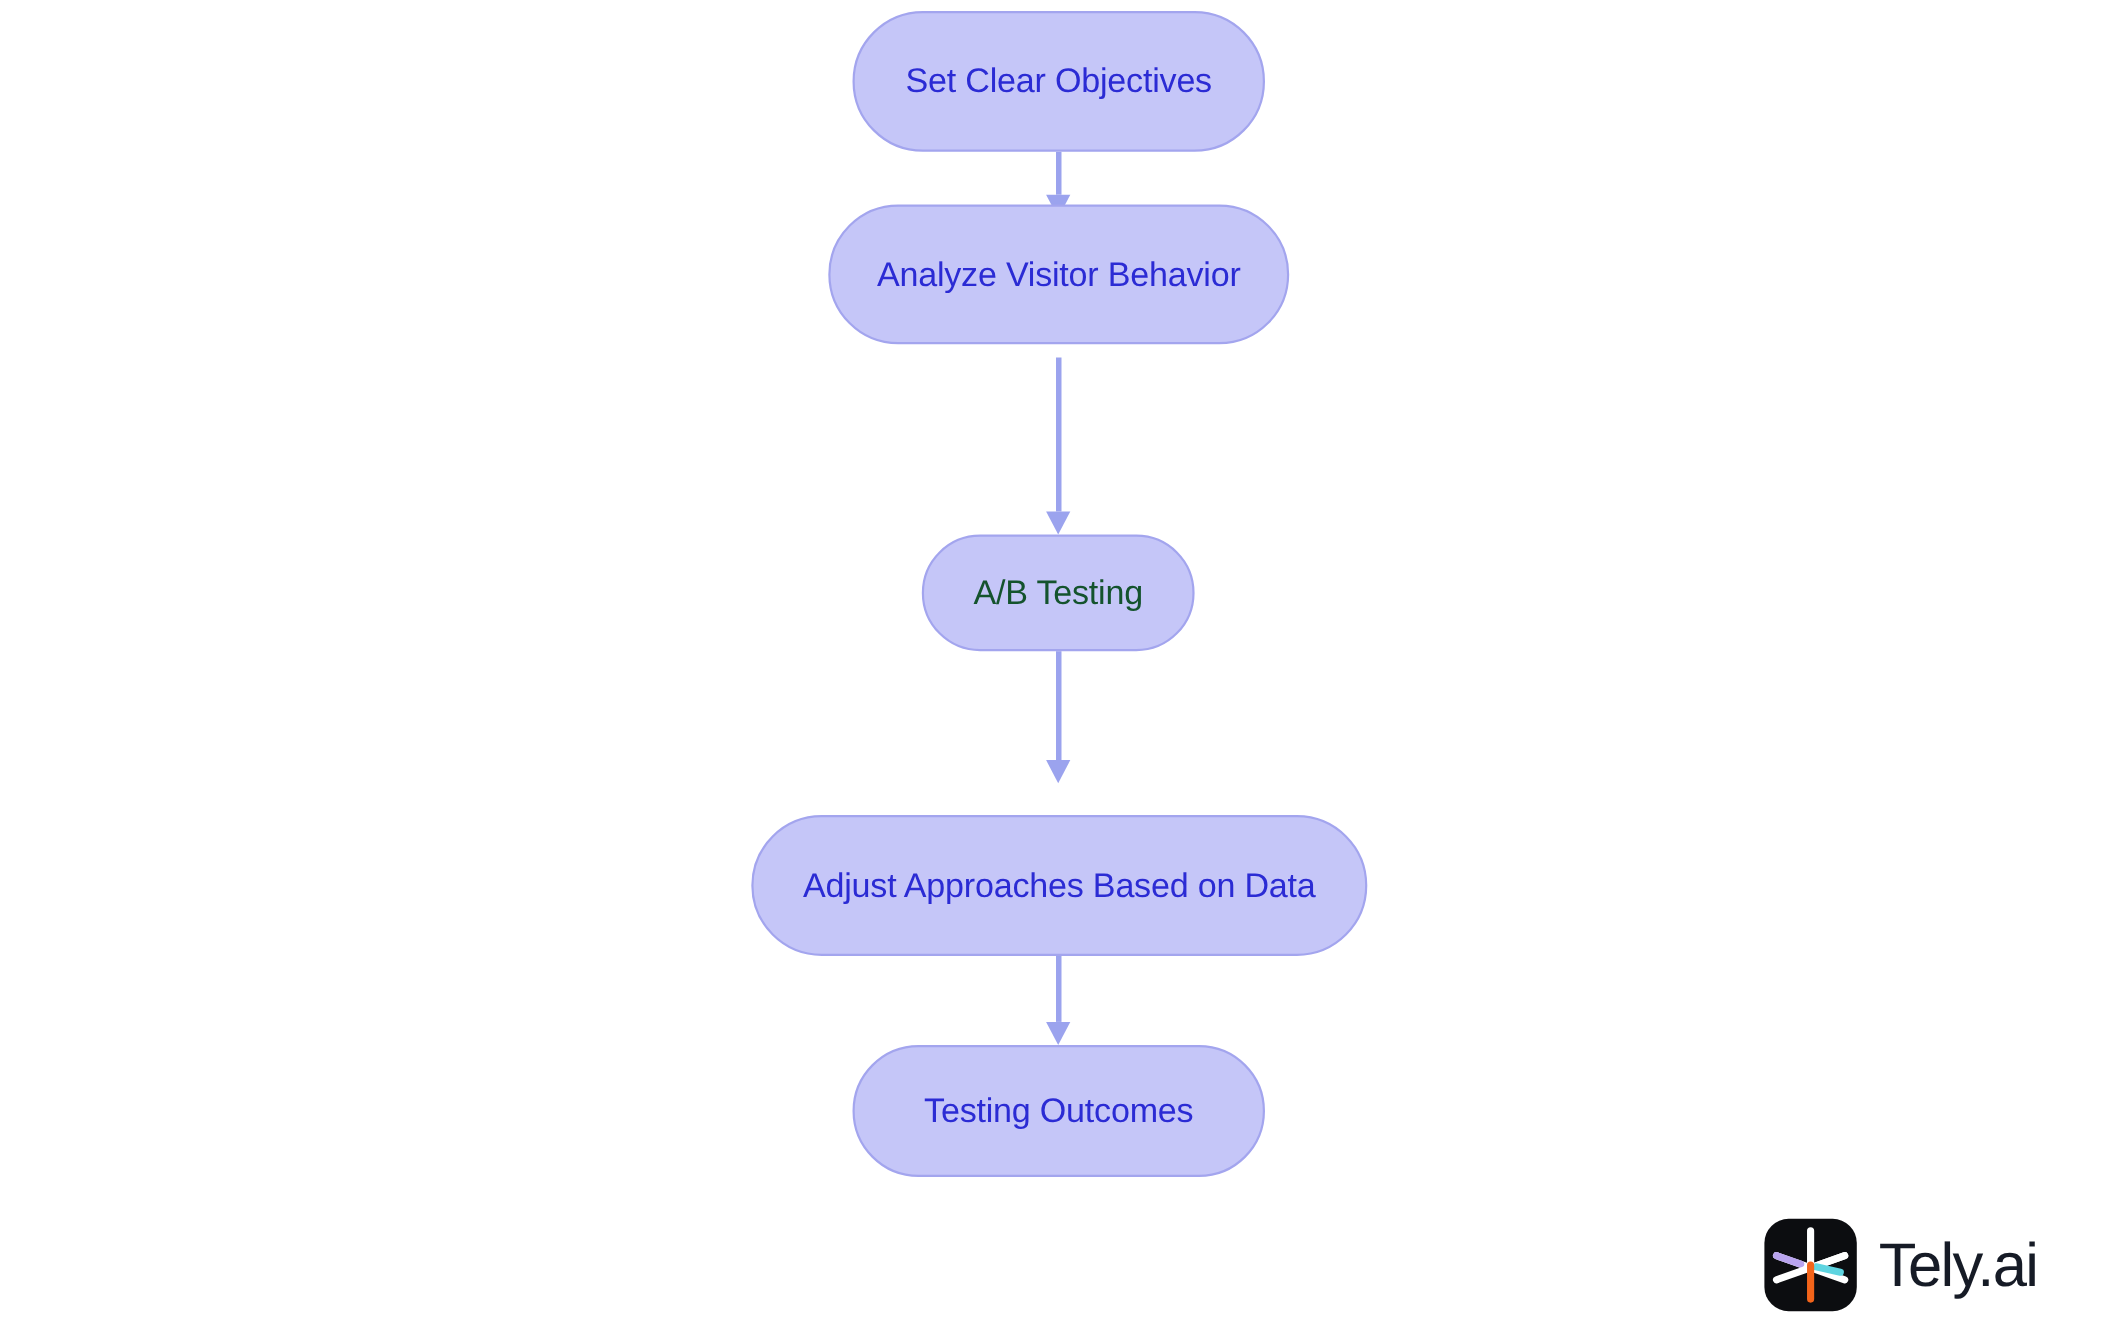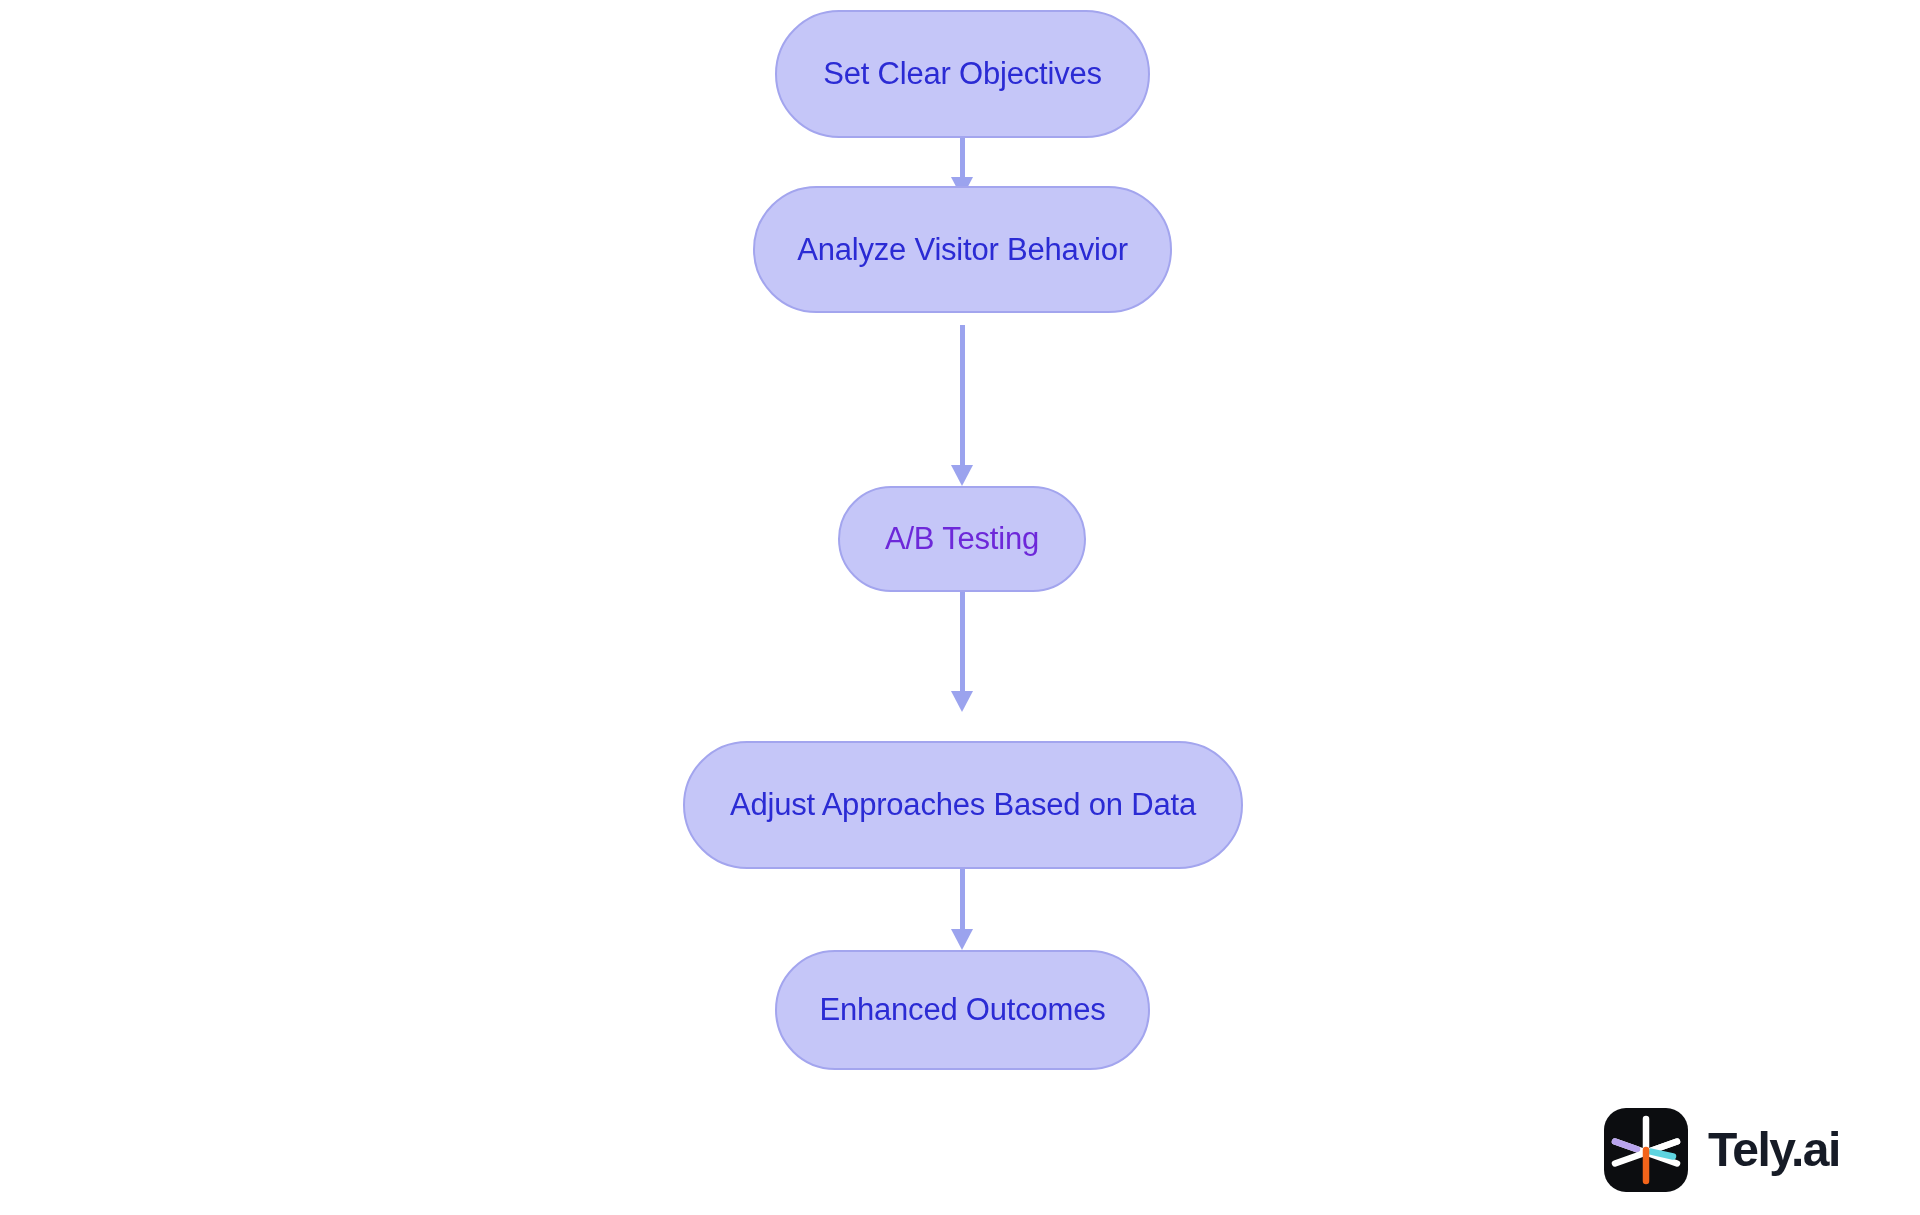--- a/index.html
+++ b/index.html
@@ -89,22 +89,22 @@
     height: 84px;
     border-radius: 22px;
     background: #0c0d10;
     position: relative;
     flex: 0 0 auto;
     overflow: hidden;
   }
   #brand-mark svg { display: block; }
   #brand-word {
     color: #161b26;
-    font-size: 48px;
-    font-weight: 700;
+    font-size: 56px;
+    font-weight: 400;
     letter-spacing: -1.5px;
     line-height: 1;
     white-space: nowrap;
   }
 </style>
 </head>
 <body>
 
 <div id="canvas" style="background: rgb(255, 255, 255);">
 
@@ -127,27 +127,27 @@
       <div class="conn-head" style="border-top-color: rgb(155, 163, 238);"></div>
     </div>
 
     <div class="node" style="left: 775px; top: 10px; width: 375px; height: 128px; background: rgb(197, 198, 248); border-color: rgb(163, 165, 238);">
       <span class="node-label" style="color: rgb(43, 43, 212);">Set Clear Objectives</span>
     </div>
     <div class="node" style="left: 753px; top: 186px; width: 419px; height: 127px; background: rgb(197, 198, 248); border-color: rgb(163, 165, 238);">
       <span class="node-label" style="color: rgb(43, 43, 212);">Analyze Visitor Behavior</span>
     </div>
     <div class="node" style="left: 838px; top: 486px; width: 248px; height: 106px; background: rgb(197, 198, 248); border-color: rgb(163, 165, 238);">
-      <span class="node-label" style="color: #6d28d9;">A/B Testing</span>
+      <span class="node-label" style="color: #14532d;">A/B Testing</span>
     </div>
     <div class="node" style="left: 683px; top: 712px; width: 560px; height: 128px; background: rgb(197, 198, 248); border-color: rgb(163, 165, 238); margin-top: 29px;">
       <span class="node-label" style="color: rgb(43, 43, 212);">Adjust Approaches Based on Data</span>
     </div>
     <div class="node" style="left: 775px; top: 950px; width: 375px; height: 120px; background: rgb(197, 198, 248); border-color: rgb(163, 165, 238);">
-      <span class="node-label" style="color: rgb(43, 43, 212);">Enhanced Outcomes</span>
+      <span class="node-label" style="color: rgb(43, 43, 212);">Testing Outcomes</span>
     </div>
 
   </div>
 
   <div id="brand">
     <div id="brand-mark" style="background: rgb(12, 13, 16);">
       <svg width="84" height="84" viewBox="0 0 84 84" aria-hidden="true">
 
         <line x1="11" y1="33.5" x2="73" y2="55.5" stroke="#ffffff" stroke-width="6.5" stroke-linecap="round"></line>
         <line x1="11" y1="33.5" x2="33" y2="41.3" stroke="#b9a4ee" stroke-width="6.5" stroke-linecap="round"></line>

